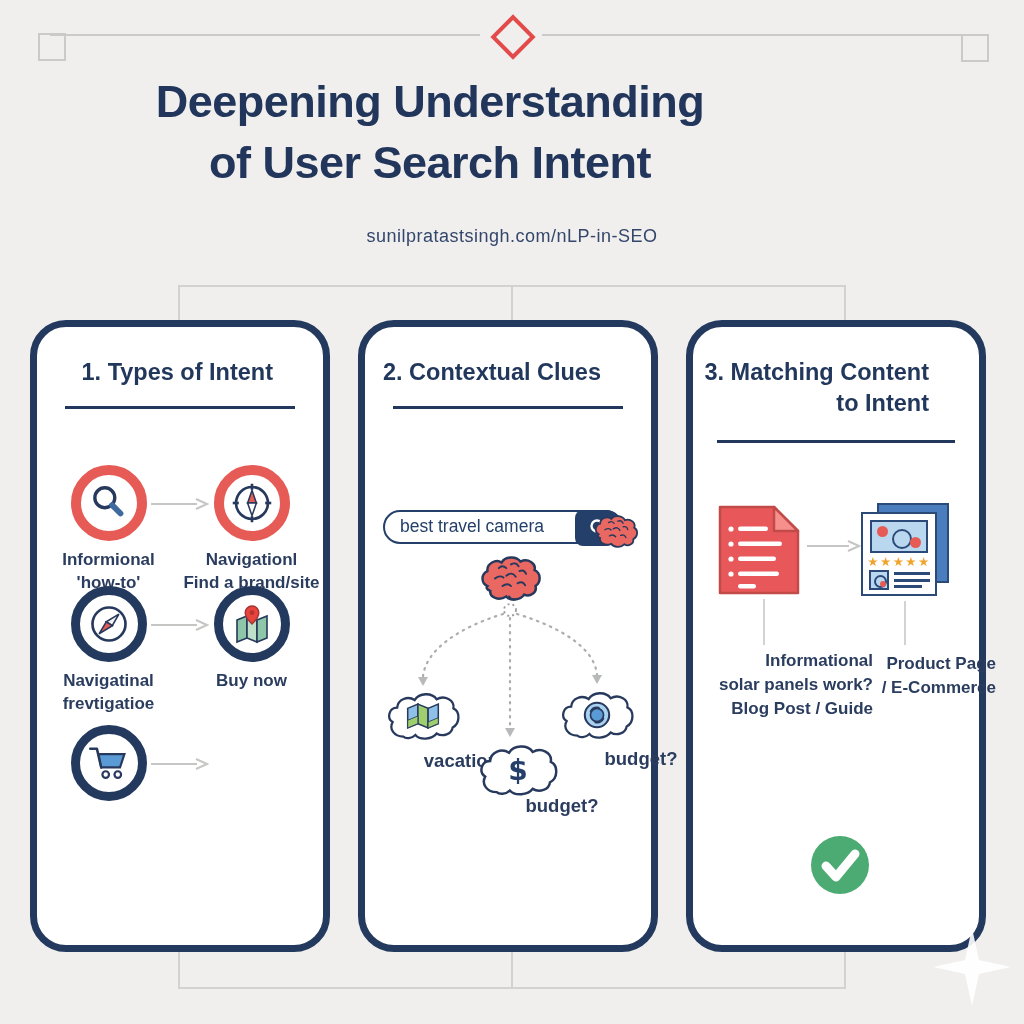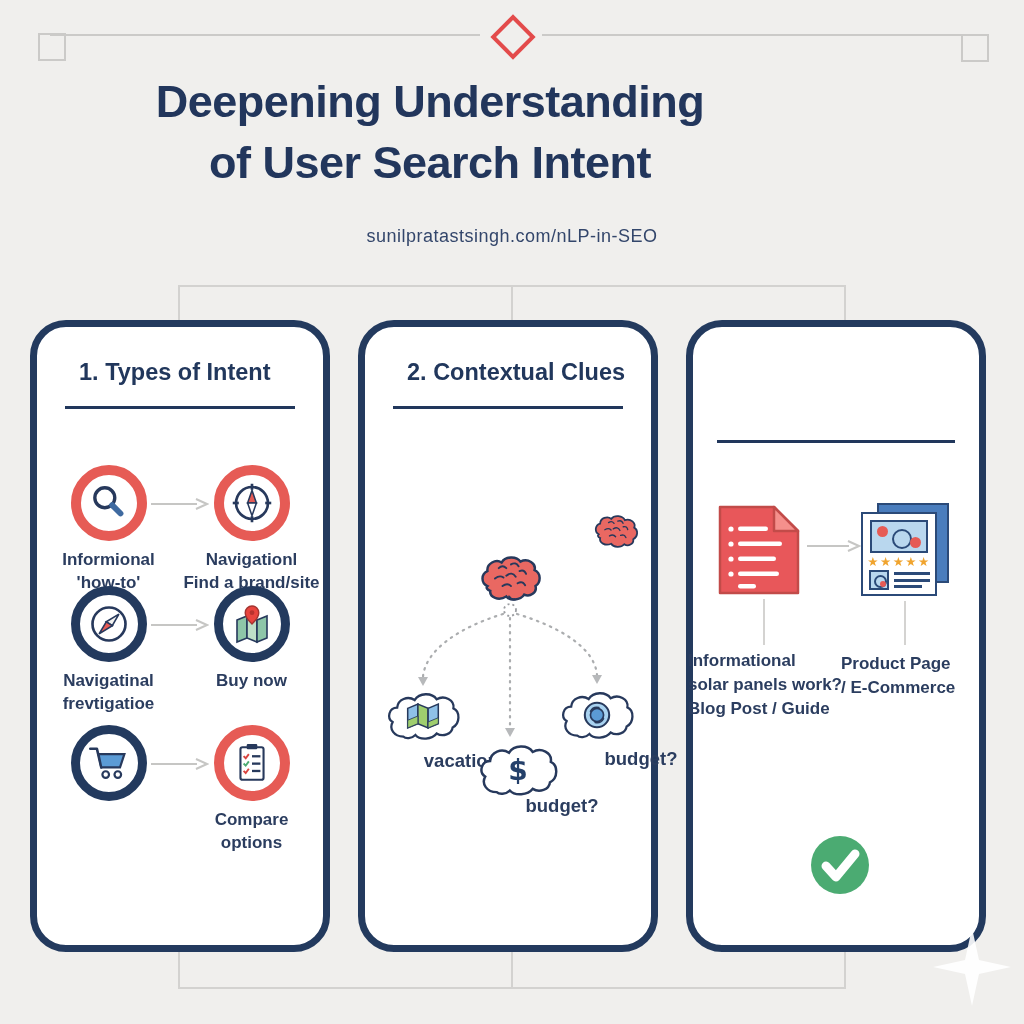--- a/index.html
+++ b/index.html
@@ -16,21 +16,21 @@
   #title1{top:76px;}
   #title2{top:137px;}
   .site{position:absolute;left:0;top:226px;width:1024px;text-align:center;color:#33466b;font-size:18px;letter-spacing:0.5px;}
 
   
   .bk{position:absolute;background:#d3d2d0;}
 
   
   .panel{position:absolute;top:320px;width:300px;height:632px;background:#ffffff;border:7px solid #233a5e;border-radius:36px;box-sizing:border-box;}
   #panel1{left:30px;} #panel2{left:358px;} #panel3{left:686px;}
-  .p-head{position:absolute;top:30px;left:0;width:236px;text-align:left;font-size:23.5px;font-weight:bold;color:#21375c;line-height:1.3;white-space:pre-line;padding-left:42px;}
+  .p-head{position:absolute;top:30px;left:0;width:236px;text-align:right;font-size:23.5px;font-weight:bold;color:#21375c;line-height:1.3;white-space:pre-line;}
   .p-underline{position:absolute;left:28px;width:230px;height:3px;background:#21375c;}
 
   
   .t-row{position:absolute;left:0;width:286px;display:flex;}
   .t-cell{width:143px;display:flex;flex-direction:column;align-items:center;}
   .ring{width:76px;height:76px;border-radius:50%;box-sizing:border-box;display:flex;align-items:center;justify-content:center;background:#fff;}
   .ring.red{border:10px solid #e65b55;}
   .ring.navy{border:9px solid #233a5e;}
   .t-label{margin-top:8px;font-size:17px;font-weight:bold;color:#2b3d5f;text-align:center;line-height:1.35;white-space:pre-line;}
   .h-arrow{position:absolute;left:114px;top:32px;}
@@ -39,21 +39,21 @@
   .searchbar{position:absolute;left:18px;top:183px;width:240px;height:34px;background:#fff;border:2.5px solid #24406a;border-radius:18px;box-sizing:border-box;}
   .search-text{position:absolute;left:15px;top:4px;font-size:17.5px;color:#24406a;}
   .search-btn{position:absolute;right:-2px;top:-2.5px;width:48px;height:36px;background:#24406a;border-radius:8px 18px 18px 8px;display:flex;align-items:center;justify-content:center;}
   .brain{position:absolute;}
   .cloud{position:absolute;}
   .cloud-icon{position:absolute;left:0;top:0;width:100%;height:100%;display:flex;align-items:center;justify-content:center;}
   .c-label{position:absolute;text-align:center;font-size:18.5px;font-weight:bold;color:#2b3d5f;padding-left:44px;}
 
   
   .vline{position:absolute;width:2px;background:#d4d3d1;}
-  .p3-label{position:absolute;text-align:left;font-size:17px;font-weight:bold;color:#2b3d5f;line-height:1.4;white-space:pre-line;}
+  .p3-label{position:absolute;text-align:right;font-size:17px;font-weight:bold;color:#2b3d5f;line-height:1.4;white-space:pre-line;margin-left:15px;}
   .product-icon{position:absolute;left:168px;top:176px;width:88px;height:94px;}
   .pi-back{position:absolute;right:0;top:0;width:72px;height:80px;background:#4a7dbd;border:2px solid #2b4a78;box-sizing:border-box;}
   .pi-front{position:absolute;left:0;top:9px;width:76px;height:84px;background:#fff;border:2.5px solid #2b4a78;box-sizing:border-box;}
   .pi-img{position:relative;margin:6px auto 0;width:58px;height:33px;background:#b9d7ee;border:2px solid #2b4a78;box-sizing:border-box;}
   .pi-dot{position:absolute;border-radius:50%;background:#e65b55;}
   .pi-circ{position:absolute;border-radius:50%;border:2px solid #2b4a78;}
   .pi-stars{text-align:center;color:#f0a42e;font-size:12.5px;letter-spacing:1.5px;margin-top:1px;font-family:"DejaVu Sans",sans-serif;}
   .pi-bottom{display:flex;gap:5px;padding:1px 0 0 6px;}
   .pi-thumb{position:relative;width:20px;height:20px;background:#b9d7ee;border:2px solid #2b4a78;box-sizing:border-box;}
   .pi-lines{display:flex;flex-direction:column;gap:3.5px;padding-top:2px;}
@@ -167,43 +167,36 @@
             <circle cx="28" cy="30.5" r="3" fill="#fff" stroke="#27395c" stroke-width="2"></circle>
           </svg>
         </div>
       </div>
       <div class="h-arrow">
         <svg width="58" height="14" viewBox="0 0 58 14">
           <line x1="0" y1="7" x2="46" y2="7" stroke="#c6c6c4" stroke-width="2"></line>
           <polyline points="45,2 56,7 45,12" fill="none" stroke="#c6c6c4" stroke-width="2"></polyline>
         </svg>
       </div>
-      <div class="t-cell">
-        <div class="ring red">
-          <svg width="42" height="42" viewBox="0 0 40 40">
-            <rect x="9" y="5" width="22" height="31" rx="2" fill="#fff" stroke="#27395c" stroke-width="2"></rect>
-            <rect x="15" y="2" width="10" height="5" rx="1" fill="#27395c"></rect>
-            <polyline points="12,13.5 14,15.5 17,11.5" fill="none" stroke="#d9433f" stroke-width="1.8"></polyline>
-            <polyline points="12,20.5 14,22.5 17,18.5" fill="none" stroke="#4bab72" stroke-width="1.8"></polyline>
-            <polyline points="12,27.5 14,29.5 17,25.5" fill="none" stroke="#d9433f" stroke-width="1.8"></polyline>
-            <rect x="20" y="12.5" width="8" height="2.2" fill="#27395c"></rect>
-            <rect x="20" y="19.5" width="8" height="2.2" fill="#27395c"></rect>
-            <rect x="20" y="26.5" width="8" height="2.2" fill="#27395c"></rect>
-          </svg>
-        </div>
-        <div class="t-label">Compare
-options</div>
-      </div>
     </div>
   </div>
 
   <div class="panel" id="panel2">
     <div class="p-head">2. Contextual Clues</div>
     <div class="p-underline" style="top:79px;"></div>
 
+    <div class="searchbar">
+      <div class="search-text">best travel camera</div>
+      <div class="search-btn">
+        <svg width="22" height="22" viewBox="0 0 22 22">
+          <circle cx="9" cy="9" r="5.5" fill="none" stroke="#ffffff" stroke-width="2.4"></circle>
+          <line x1="13.5" y1="13.5" x2="18.5" y2="18.5" stroke="#ffffff" stroke-width="2.8" stroke-linecap="round"></line>
+        </svg>
+      </div>
+    </div>
 
     <div class="brain" style="left:227px;top:186px;transform:rotate(8deg);">
       <svg width="48" height="38" viewBox="0 0 70 52">
         <path d="M10 33 C3 30 3 20 10 17 C9 9 19 4 25 8 C29 1 41 1 45 7 C53 3 62 9 60 16 C67 19 67 29 61 33 C63 40 55 45 49 42 C45 48 34 49 30 44 C22 49 12 45 13 38 C10 37 8 35 10 33 Z" fill="#e96862" stroke="#27395c" stroke-width="2.6"></path>
         <path d="M22 14 q4 -4 8 0 M35 10 q5 -3 8 2 M18 25 q5 -4 9 -1 M30 22 q6 -5 10 1 M44 17 q5 -2 7 3 M26 33 q5 -4 9 0 M42 30 q5 -3 8 2" fill="none" stroke="#27395c" stroke-width="2" stroke-linecap="round"></path>
       </svg>
     </div>
 
     <div class="brain" style="left:113px;top:228px;">
       <svg width="66" height="49" viewBox="0 0 70 52">
@@ -256,20 +249,22 @@
           <circle cx="16" cy="16" r="7" fill="#5b9bd5" stroke="#27395c" stroke-width="1.8"></circle>
           <path d="M9,12 a8,8 0 0 1 9,-4" fill="none" stroke="#27395c" stroke-width="1.6" stroke-linecap="round"></path>
           <path d="M23,20 a8,8 0 0 1 -9,4" fill="none" stroke="#27395c" stroke-width="1.6" stroke-linecap="round"></path>
         </svg>
       </div>
     </div>
     <div class="c-label" style="left:174px;top:421px;width:116px;">budget?</div>
   </div>
 
   <div class="panel" id="panel3">
+    <div class="p-head">3. Matching Content
+to Intent</div>
     <div class="p-underline" style="top:113px;left:24px;width:238px;"></div>
 
     <div style="position:absolute;left:25px;top:178px;">
       <svg width="82" height="90" viewBox="0 0 82 90">
         <path d="M2,2 H56 L80,26 V88 H2 Z" fill="#e8575a" stroke="#c24b49" stroke-width="2.5" stroke-linejoin="round"></path>
         <path d="M56,2 L80,26 H56 Z" fill="#f5908c" stroke="#c24b49" stroke-width="2.5" stroke-linejoin="round"></path>
         <circle cx="13" cy="24" r="2.6" fill="#ffffff"></circle>
         <rect x="20" y="21.5" width="30" height="4.5" rx="2.2" fill="#ffffff"></rect>
         <circle cx="13" cy="39" r="2.6" fill="#ffffff"></circle>
         <rect x="20" y="36.5" width="44" height="4.5" rx="2.2" fill="#ffffff"></rect>

